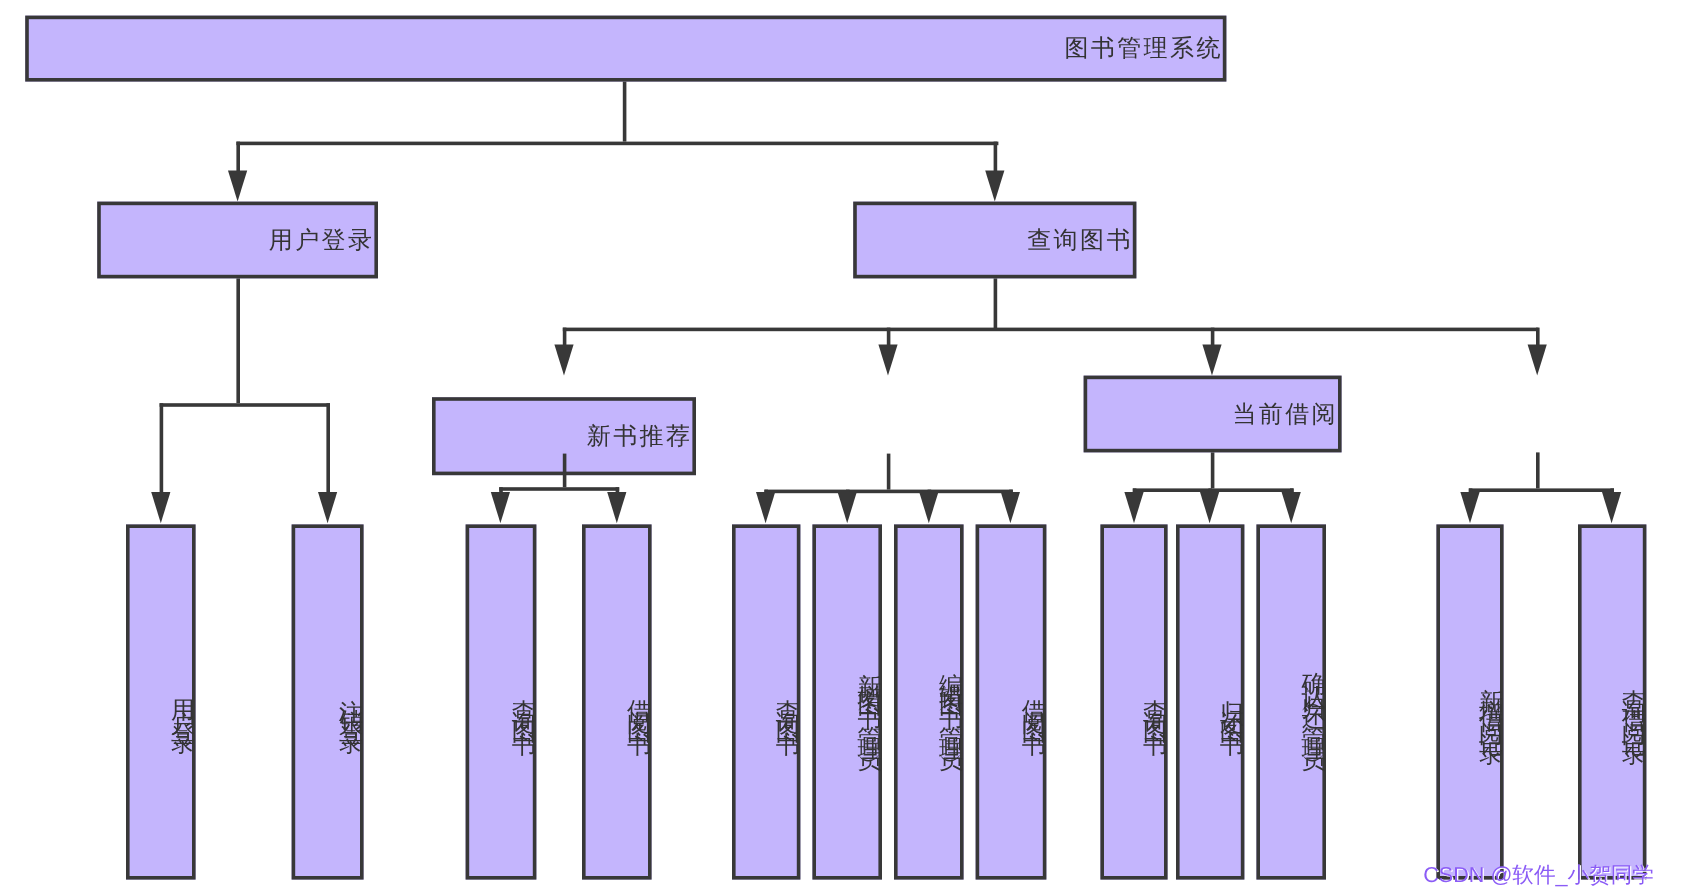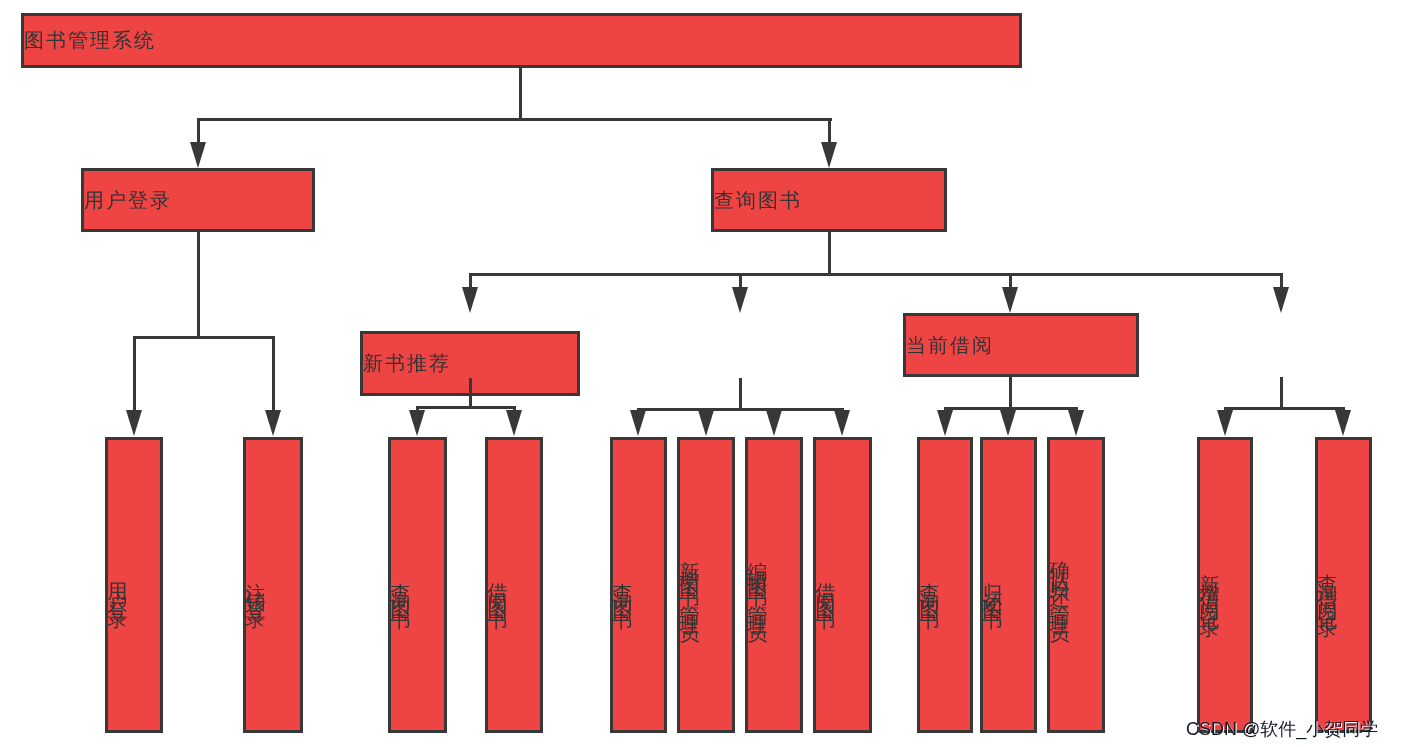--- a/index.html
+++ b/index.html
@@ -11,25 +11,26 @@
     position:relative;
     width:1405px;height:747px;
     background:#ffffff;
     font-family:"Liberation Sans","DejaVu Sans",sans-serif;
     overflow:hidden;
   }
   .box{
     position:absolute;
     box-sizing:border-box;
     border:3px solid var(--line);
-    background:#ef4444;
+    background:#c4b5fd;
     display:flex;
     align-items:center;
-    justify-content:flex-start;
+    justify-content:flex-end;
     color:var(--ink);
+    font-family:Liberation Mono, monospace;
   }
   .box.h span{
     font-size:20px;
     letter-spacing:2px;
     white-space:nowrap;
   }
   .box.v span{
     writing-mode:vertical-rl;
     text-orientation:mixed;
     font-size:20px;
@@ -44,21 +45,21 @@
     position:absolute;
     width:0;height:0;
     border-left:8px solid transparent;
     border-right:8px solid transparent;
     border-top:26px solid var(--line);
   }
   #watermark{
     position:absolute;
     left:1186px;top:717px;
     font-size:18px;
-    color:#0f172a;
+    color:#8b5cf6;
     text-shadow:1px 1px 0 #ffffff;
     white-space:nowrap;
     z-index:5;
   }
 </style>
 </head>
 <body>
 
 <div id="canvas">
 
@@ -69,21 +70,21 @@
   <div class="box h" style="left:81px;top:168px;width:234px;height:64px">
     <span>用户登录</span>
   </div>
   <div class="box h" style="left:711px;top:168px;width:236px;height:64px">
     <span>查询图书</span>
   </div>
 
   <div class="box h" style="left:360px;top:331px;width:220px;height:65px">
     <span>新书推荐</span>
   </div>
-  <div class="box h" style="left:903px;top:313px;width:236px;height:64px">
+  <div class="box h" style="left:903px;top:313px;width:215px;height:64px">
     <span>当前借阅</span>
   </div>
 
   <div class="box v" style="left:105px;top:437px;width:58px;height:296px">
     <span>用户登录</span>
   </div>
   <div class="box v" style="left:243px;top:437px;width:60px;height:296px">
     <span>注销登录</span>
   </div>
   <div class="box v" style="left:388px;top:437px;width:59px;height:296px">

